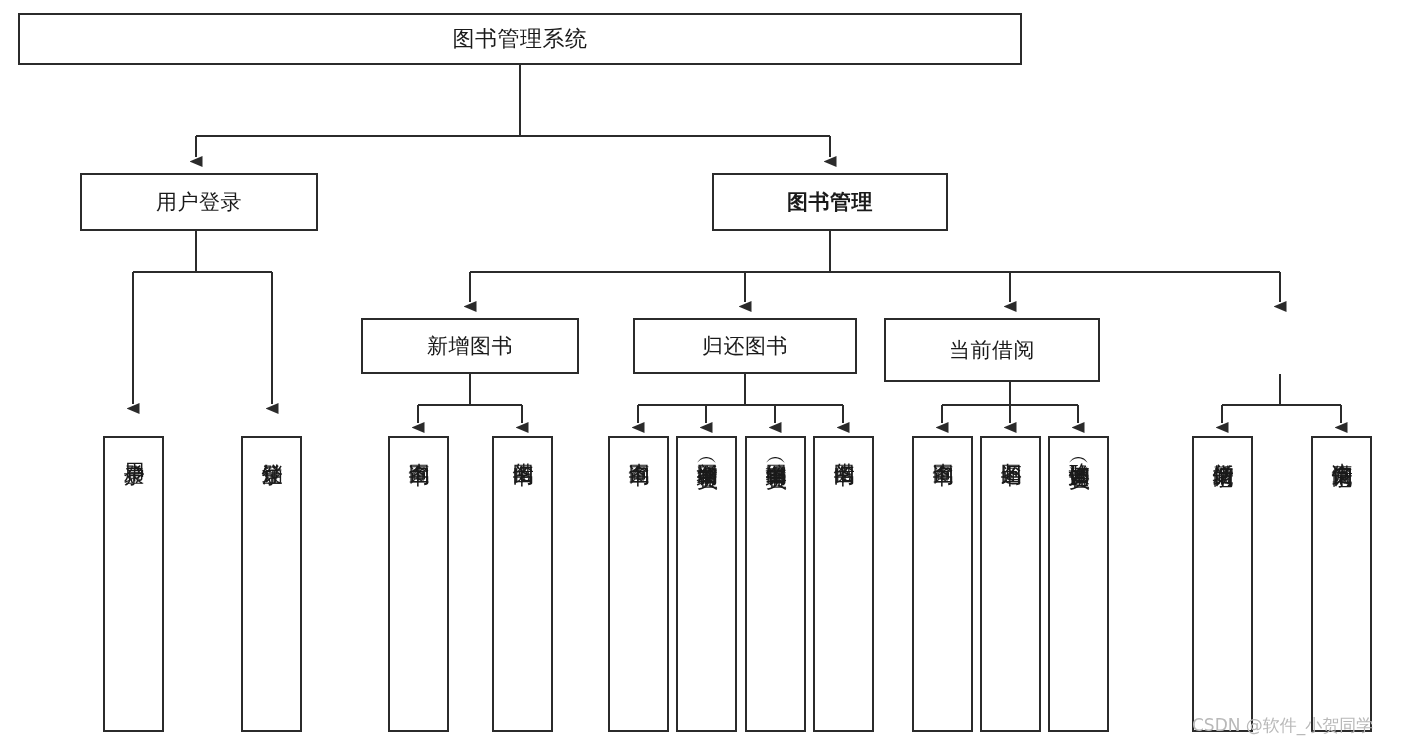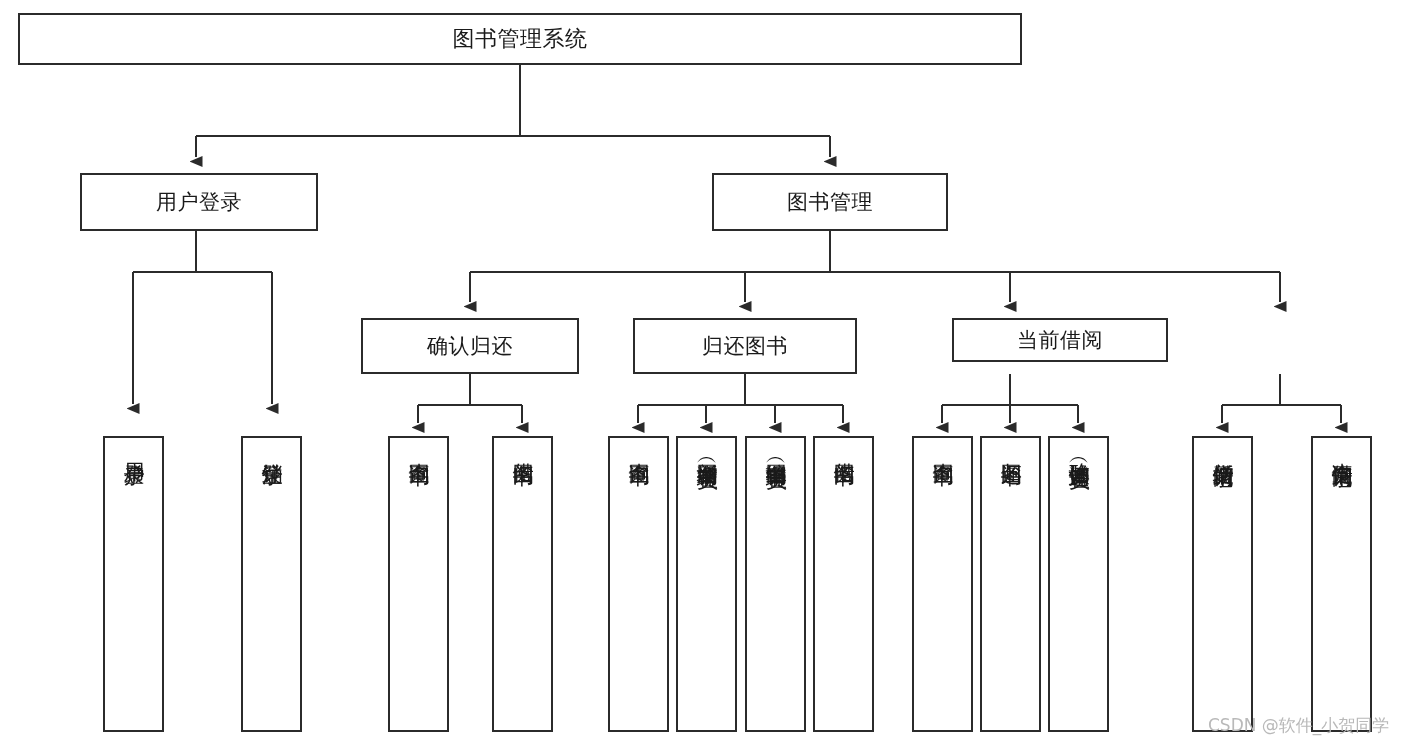--- a/index.html
+++ b/index.html
@@ -63,21 +63,20 @@
   }
   .watermark {
     position: absolute;
     left: 1192px;
     top: 714px;
     font-size: 17px;
     color: #b9b9b9;
     white-space: nowrap;
     z-index: 3;
     font-family: "DejaVu Sans", "Liberation Sans", sans-serif;
-    margin-left: 16px;
   }
 </style>
 </head>
 <body>
 
 <div id="canvas">
 
   <svg id="edges" viewBox="0 0 1405 747" width="1405" height="747" xmlns="http://www.w3.org/2000/svg">
     <defs>
       <marker id="arrow" markerWidth="11" markerHeight="13" refX="1" refY="6.5" orient="auto" markerUnits="userSpaceOnUse">
@@ -128,31 +127,31 @@
     </g>
   </svg>
 
   <div class="node root horiz" style="left:18px; top:13px; width:1004px; height:52px;">
     <span class="label">图书管理系统</span>
   </div>
 
   <div class="node horiz" style="left:80px; top:173px; width:238px; height:58px;">
     <span class="label">用户登录</span>
   </div>
-  <div class="node horiz" style="left:712px; top:173px; width:236px; height:58px;">
+  <div class="node horiz" style="left:712px; top:173px; width:236px; height:58px;font-weight:bold;">
     <span class="label">图书管理</span>
   </div>
 
   <div class="node horiz" style="left:361px; top:318px; width:218px; height:56px;">
-    <span class="label">确认归还</span>
+    <span class="label">新增图书</span>
   </div>
   <div class="node horiz" style="left:633px; top:318px; width:224px; height:56px;">
     <span class="label">归还图书</span>
   </div>
-  <div class="node horiz" style="left:952px; top:318px; width:216px; height:44px;">
+  <div class="node horiz" style="left:884px; top:318px; width:216px; height:64px;">
     <span class="label">当前借阅</span>
   </div>
 
   <div class="node vert" style="left:103px; top:436px; width:61px; height:296px;">
     <span class="label">用户登录</span>
   </div>
   <div class="node vert" style="left:241px; top:436px; width:61px; height:296px;">
     <span class="label">注销登录</span>
   </div>
 

